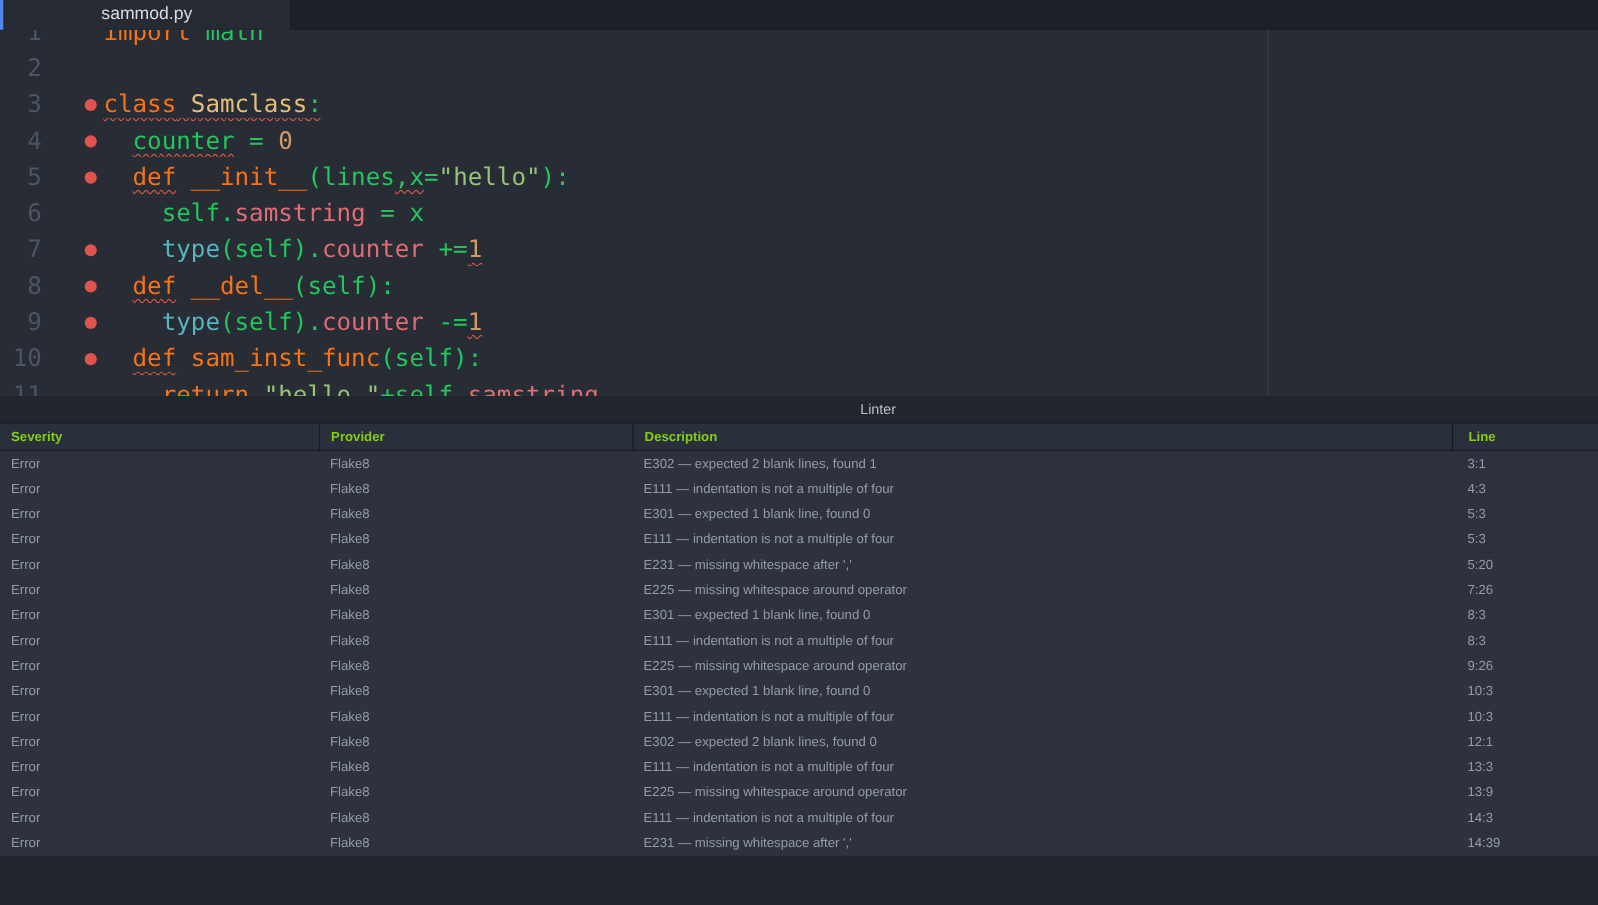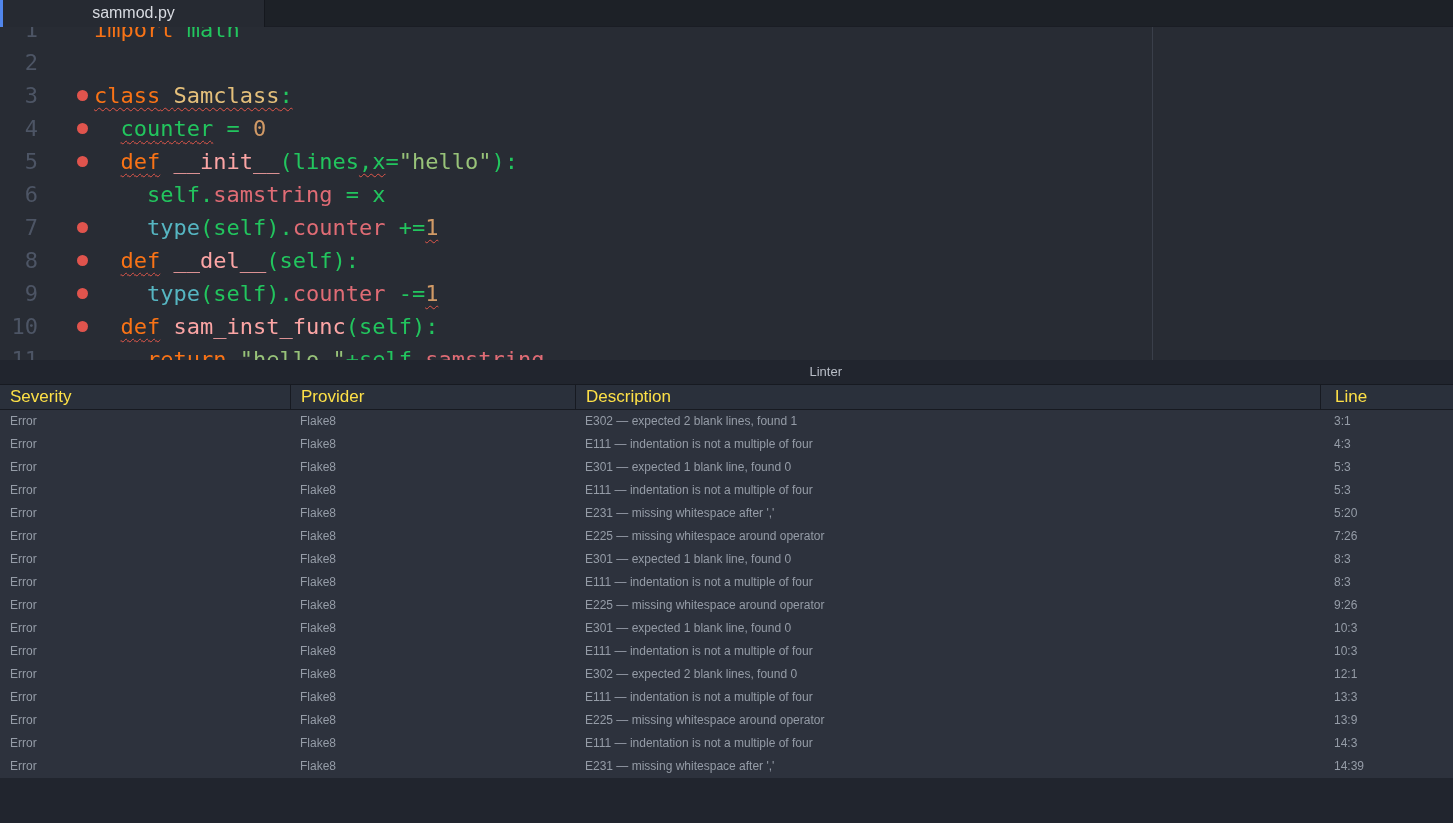--- a/index.html
+++ b/index.html
@@ -9,40 +9,40 @@
   }
   
   .editor-region{position:absolute;left:0;top:0;width:1453px;height:360px;background:#282c34;overflow:hidden;}
   .wrap-guide{position:absolute;left:1152px;top:0;width:1px;height:360px;background:#3a3f4a;}
   .code-lines{position:absolute;left:0;top:0;width:100%;height:100%;}
   .line{position:absolute;left:0;width:100%;height:33px;
         font-family:"DejaVu Sans Mono",monospace;font-size:22px;line-height:33px;}
   .ln{position:absolute;left:0;top:0;width:38px;text-align:right;color:#4d5565;}
   .dot{position:absolute;left:77px;top:11px;width:11px;height:11px;border-radius:50%;background:#e0544d;}
   .code{position:absolute;left:94px;top:0;white-space:pre;color:#abb2bf;}
-  .tk-fg{color:#22c55e}.tk-kw{color:#f97316}.tk-cls{color:#e5c07b}.tk-fn{color:#fca5a5}
+  .tk-fg{color:#22c55e}.tk-kw{color:#f97316}.tk-cls{color:#e5c07b}.tk-fn{color:#f97316}
   .tk-bi{color:#56b6c2}.tk-prop{color:#e06c75}.tk-num{color:#d19a66}.tk-str{color:#98c379}
   .sq{text-decoration:underline;text-decoration-style:wavy;text-decoration-color:#e0564a;
       text-decoration-thickness:1px;text-underline-offset:4px;text-decoration-skip-ink:none;}
   
   .tab-bar{position:absolute;left:0;top:0;width:1453px;height:27px;background:#1d2127;
            border-bottom:1px solid #1a1d24;box-sizing:border-box;}
   .active-indicator{position:absolute;left:0;top:0;width:3px;height:27px;background:#5186ec;}
   .tab{position:absolute;left:3px;top:0;width:262px;height:27px;background:#262a32;
        border-right:1px solid #15181e;box-sizing:border-box;text-align:center;line-height:26px;}
   .tab-label{color:#d8dbe1;font-size:16px;}
   
   .linter-panel{position:absolute;left:0;top:360px;width:1453px;height:463px;background:#21252e;}
   .linter-titlebar{position:absolute;left:0;top:0;width:100%;height:24px;}
-  .linter-title{position:absolute;left:782px;top:0;width:60px;text-align:right;
+  .linter-title{position:absolute;left:782px;top:0;width:60px;text-align:left;
                 line-height:24px;color:#b9bec7;font-size:13px;}
   .grid4{display:grid;grid-template-columns:290px 285px 745px 133px;}
   .linter-header{position:absolute;left:0;top:24px;width:100%;height:26px;background:#2a303b;
                  border-top:1px solid #171a21;border-bottom:1px solid #171a21;box-sizing:border-box;}
-  .hcell{line-height:24px;padding-left:10px;color:#fde047;font-size:17px;font-weight:normal;
+  .hcell{line-height:24px;padding-left:10px;color:#84cc16;font-size:12px;font-weight:bold;
          box-sizing:border-box;overflow:hidden;white-space:nowrap;}
   .hcell + .hcell{border-left:1px solid #171a21;}
   .hcell.c3, .lcell.c3{padding-left:14px;}
   .linter-rows{position:absolute;left:0;top:50px;width:100%;}
   .lrow{height:23px;background:#2d323d;}
   .lcell{line-height:23px;padding-left:10px;color:#959ca7;font-size:12px;
          box-sizing:border-box;overflow:hidden;white-space:nowrap;}
 </style>
 </head>
 <body>

